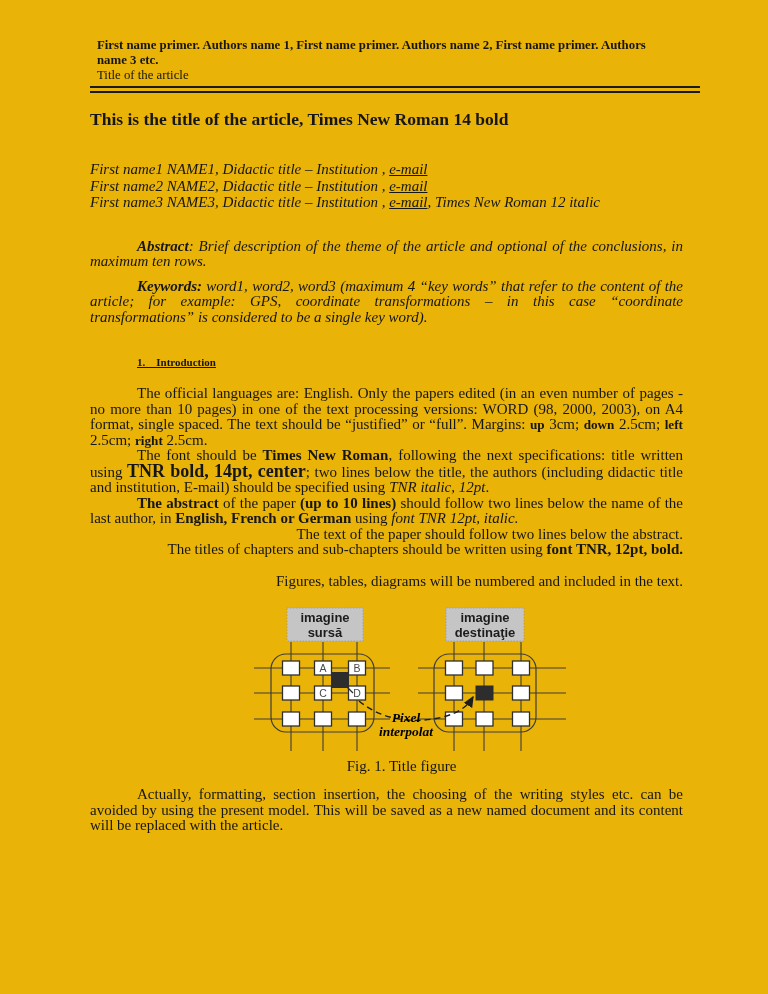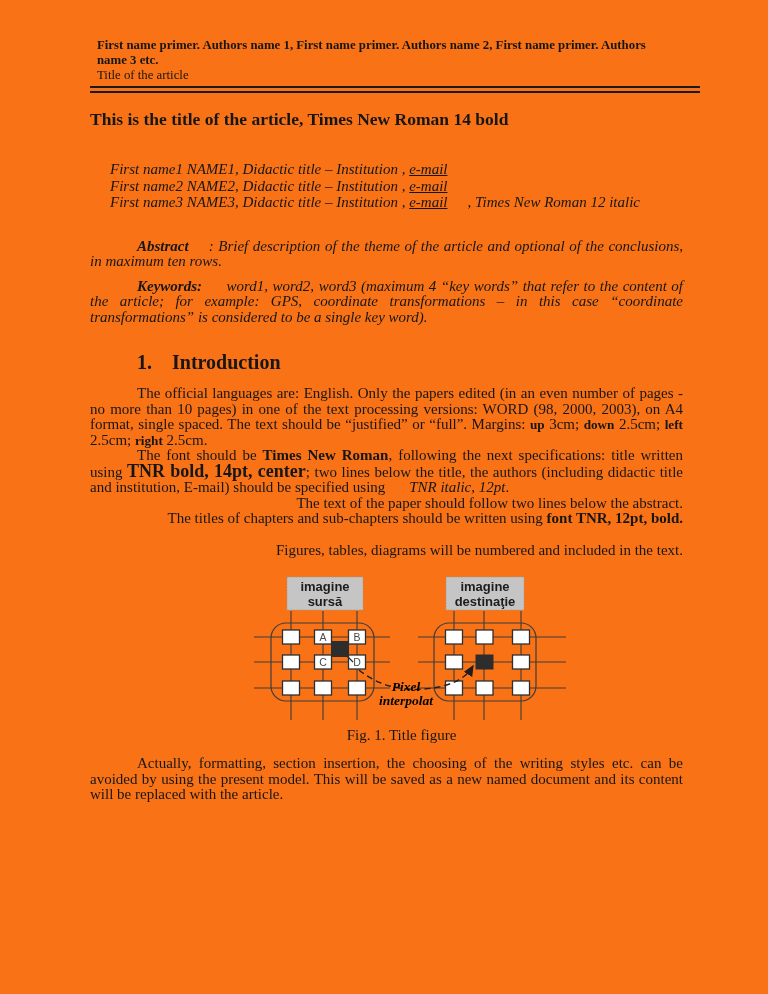--- a/index.html
+++ b/index.html
@@ -1,21 +1,21 @@
 <!DOCTYPE html>
 <html><head>
 <meta charset="utf-8">
 <style>
   html, body { margin: 0; padding: 0; background: #ffffff; }
   .page {
     position: relative;
     width: 768px;
     height: 994px;
     box-sizing: border-box;
-    background: #f97316;
+    background: #eab308;
     padding: 38px 85px 0 90px;
     font-family: "Liberation Serif", serif;
     color: #161616;
     overflow: hidden;
   }
   p { margin: 0; }
 
   
   .rh-authors {
     font-weight: bold;
@@ -48,29 +48,29 @@
   .authors-block { margin-top: 31px; }
   .author-line { font-size: 15px; line-height: 16.5px; }
 
   .para { font-size: 15px; line-height: 15.5px; text-align: right; }
   .indent { text-indent: 47px; }
   .justify { text-align: justify; }
 
   .abstract-para { margin-top: 28px; }
   .keywords-para { margin-top: 9px; }
 
-  .heading { font-size: 20px; line-height: 16px; font-weight: bold; text-indent: 47px; }
+  .heading { font-size: 11px; line-height: 16px; font-weight: bold; text-indent: 47px; text-decoration: underline; }
   .h-intro { margin-top: 29px; }
   .h-add { margin-top: 20px; }
   .p-first { margin-top: 16px; }
 
   
   .run-r  { }
   .run-b  { font-weight: bold; }
-  .run-i  { font-style: italic; margin-left: 20px; }
+  .run-i  { font-style: italic; }
   .run-bi { font-weight: bold; font-style: italic; }
   .run-iu { font-style: italic; text-decoration: underline; }
   .run-bl { font-weight: bold; font-size: 18px; }
   .run-sm  { font-size: 15px; }
   .run-smb { font-size: 13.2px; font-weight: bold; }
 
   
   .figure-wrap { margin-top: 17px; text-align: center; }
   .figure-wrap svg { margin-left: 48px; display: inline-block; }
   .fig-caption { font-size: 15px; line-height: 16px; text-align: center; margin-left: 30px; }
@@ -105,20 +105,21 @@
     <p class="author-line"><span class="run-i">First name2 NAME2, Didactic title – Institution , </span><span class="run-iu">e-mail</span></p>
     <p class="author-line"><span class="run-i">First name3 NAME3, Didactic title – Institution , </span><span class="run-iu">e-mail</span><span class="run-i">, Times New Roman 12 italic</span></p>
   </div>
 
   <p class="para indent justify abstract-para"><span class="run-bi">Abstract</span><span class="run-i">: Brief description of the theme of the article and optional of the conclusions, in maximum ten rows.</span></p>
   <p class="para indent justify keywords-para"><span class="run-bi">Keywords:</span><span class="run-i"> word1, word2, word3 (maximum 4 “key words” that refer to the content of the article; for example: GPS, coordinate transformations – in this case “coordinate transformations” is considered to be a single key word).</span></p>
 
   <p class="heading h-intro"><span class="run-b">1. Introduction</span></p>
   <p class="para indent justify p-first"><span class="run-r">The official languages are: English. Only the papers edited (in an even number of pages - no more than 10 pages) in one of the text processing versions: WORD (98, 2000, 2003), on A4 format, single spaced. </span><span class="run-sm">The text should be “justified” or “full”. Margins: </span><span class="run-smb">up</span><span class="run-sm"> 3cm; </span><span class="run-smb">down</span><span class="run-sm"> 2.5cm; </span><span class="run-smb">left</span><span class="run-sm"> 2.5cm; </span><span class="run-smb">right</span><span class="run-sm"> 2.5cm.</span></p>
   <p class="para indent justify"><span class="run-r">The font should be </span><span class="run-b">Times New Roman</span><span class="run-r">, following the next specifications: title written using </span><span class="run-bl">TNR bold, 14pt, center</span><span class="run-r">; two lines below the title, the authors (including didactic title and institution, E-mail) should be specified using </span><span class="run-i">TNR italic, 12pt</span><span class="run-r">.</span></p>
+  <p class="para indent justify"><span class="run-b">The abstract</span><span class="run-r"> of the paper </span><span class="run-b">(up to 10 lines)</span><span class="run-r"> should follow two lines below the name of the last author, in </span><span class="run-b">English, French or German</span><span class="run-r"> using </span><span class="run-i">font TNR 12pt, italic.</span></p>
   <p class="para indent"><span class="run-r">The text of the paper should follow two lines below the abstract.</span></p>
   <p class="para indent"><span class="run-r">The titles of chapters and sub-chapters should be written using </span><span class="run-b">font TNR, 12pt, bold.</span></p>
 
   <p class="para indent p-first"><span class="run-r">Figures, tables, diagrams will be numbered and included in the text.</span></p>
 
   <div class="figure-wrap">
     <svg width="316" height="148" viewBox="0 0 316 148" xmlns="http://www.w3.org/2000/svg">
       <defs>
         <marker id="ah" markerWidth="9" markerHeight="8" refX="7" refY="3.5" orient="auto">
           <path d="M0,0 L8,3.5 L0,7 z" fill="#1d1d1d"></path>

